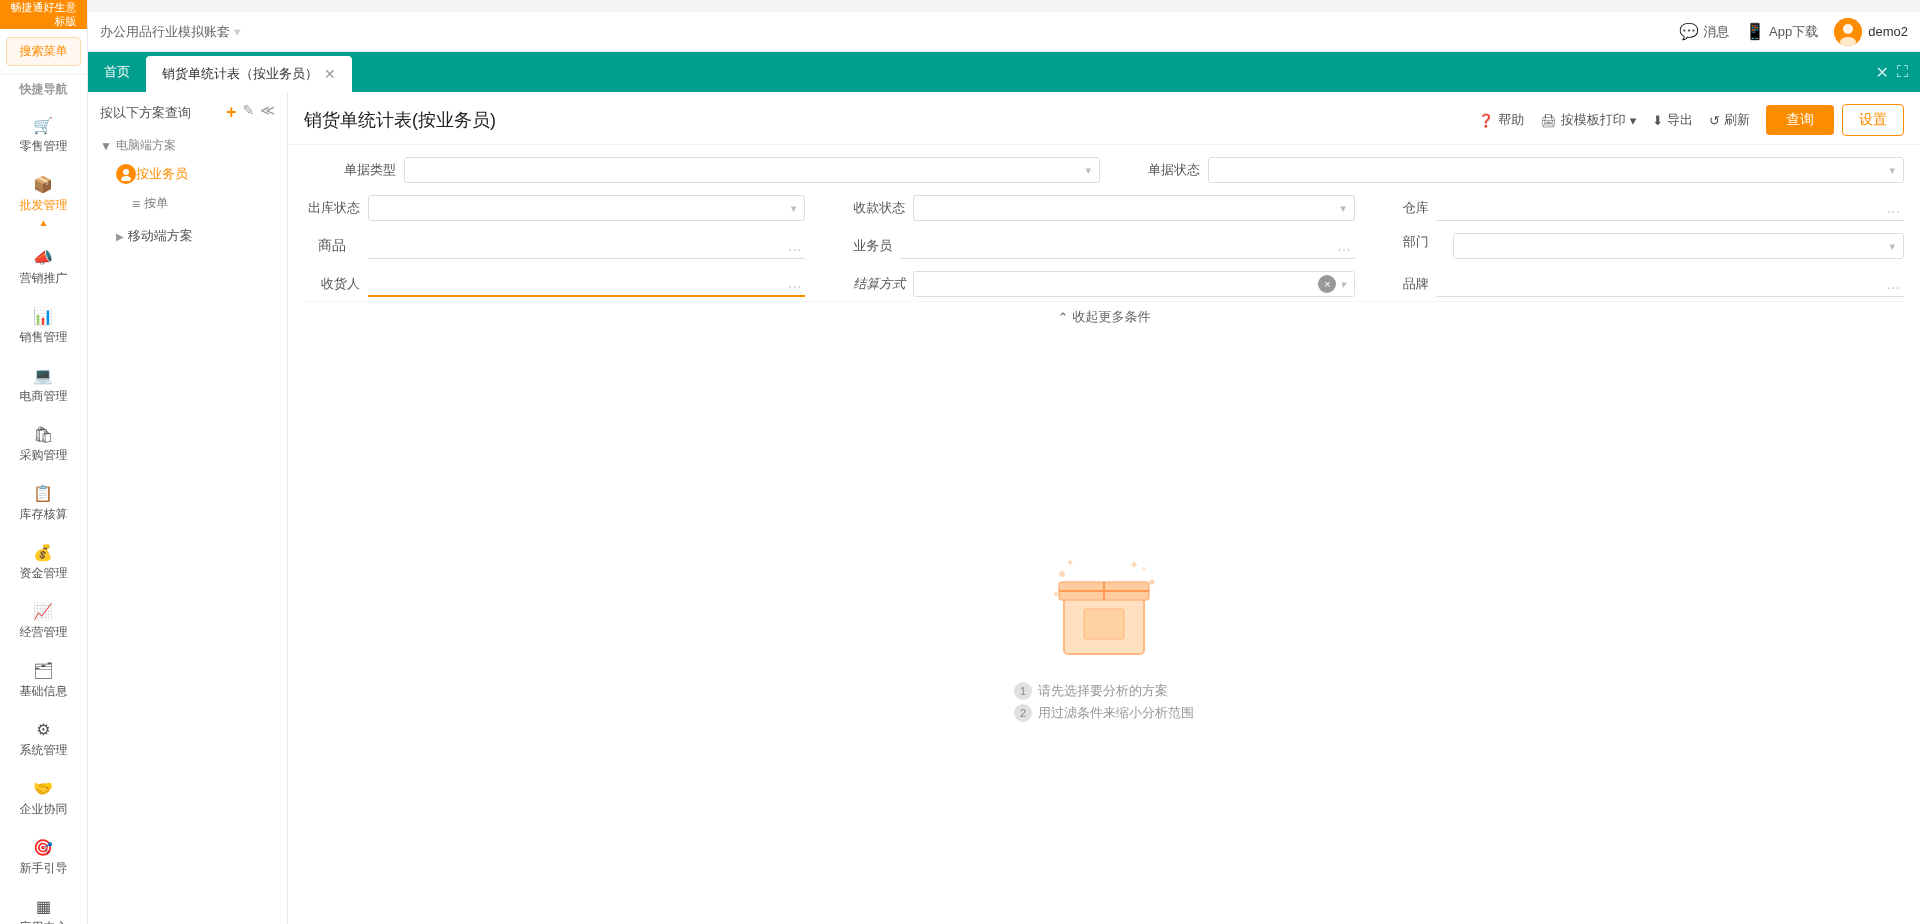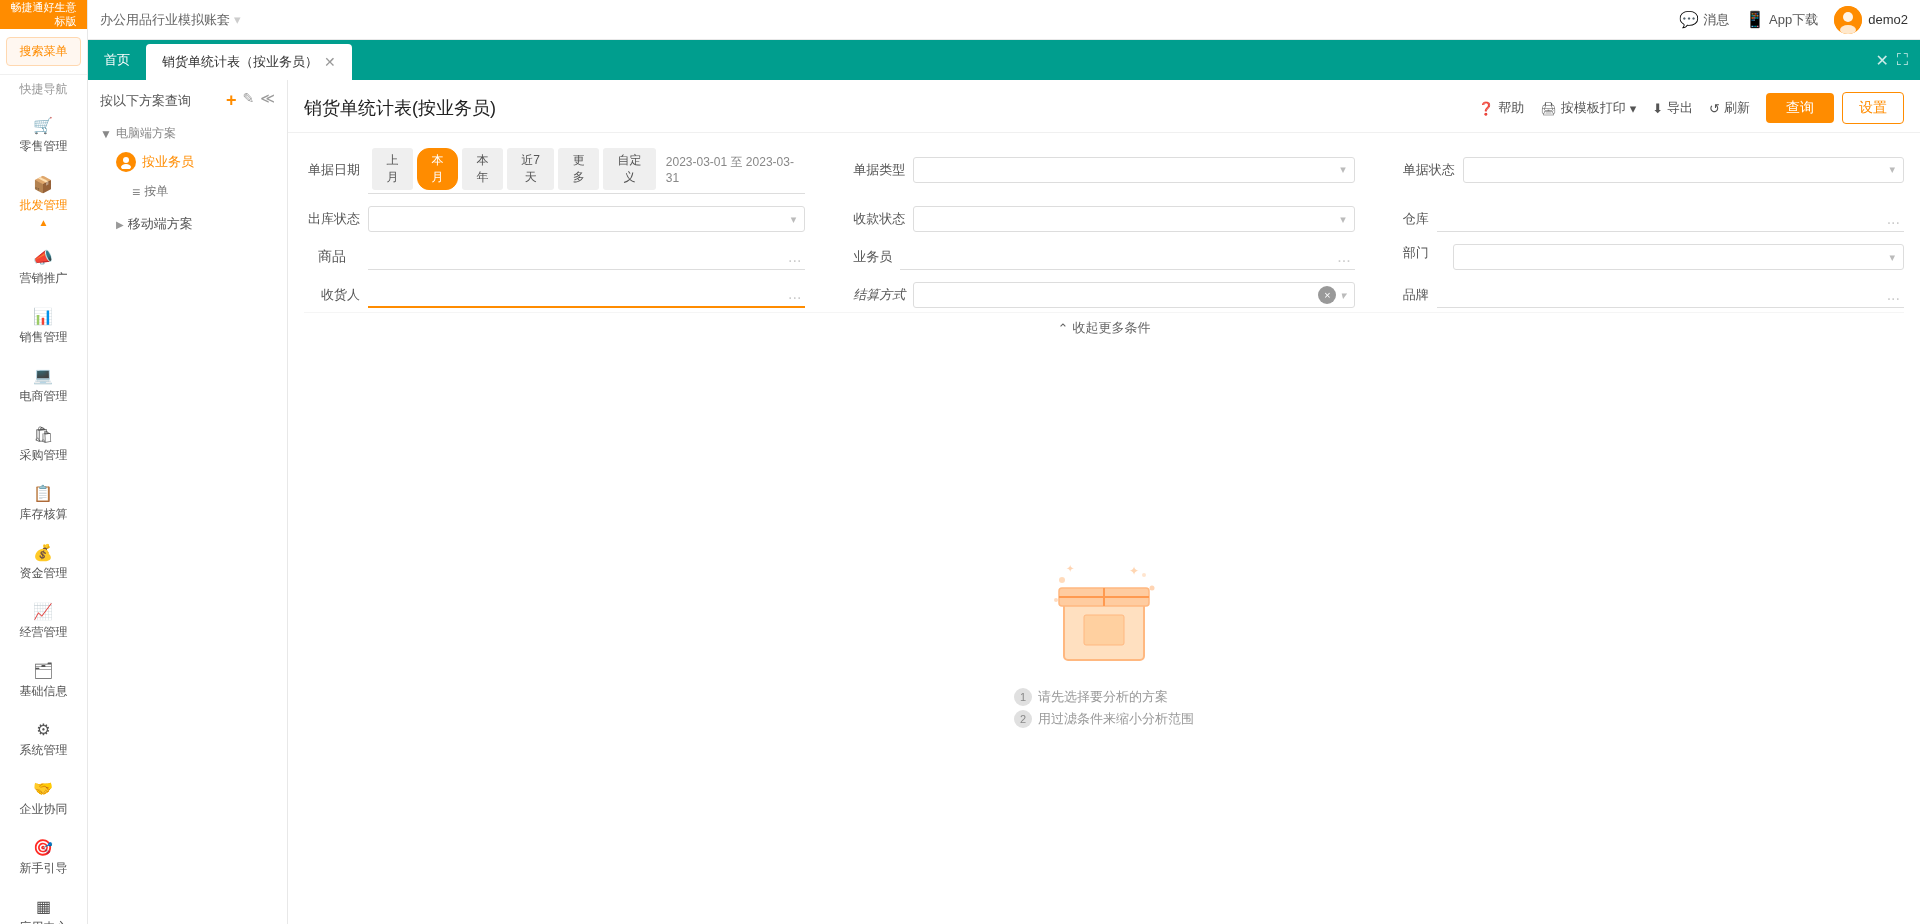--- a/index.html
+++ b/index.html
@@ -4,31 +4,31 @@
   <style>
     * { box-sizing: border-box; margin: 0; padding: 0; }
     body { font-family: 'Microsoft YaHei', Arial, sans-serif; font-size: 13px; background: #f5f5f5; color: #333; display: flex; height: 924px; overflow: hidden; }
 
     
     .sidebar { width: 88px; background: #fff; display: flex; flex-direction: column; border-right: 1px solid #e8e8e8; flex-shrink: 0; }
     .sidebar-logo { height: 56px; background: #ff8c00; display: flex; align-items: center; justify-content: center; flex-direction: column; }
     .sidebar-logo-text { color: #fff; font-size: 11px; line-height: 1.3; text-align: right; }
     .sidebar-search { padding: 8px 6px; border-bottom: 1px solid #f0f0f0; }
     .sidebar-search-btn { width: 100%; background: #fff7f0; border: 1px solid #ffd8b0; border-radius: 4px; padding: 5px 4px; font-size: 12px; color: #ff8c00; cursor: pointer; text-align: center; }
-    .sidebar-nav-label { padding: 6px 8px 4px 8px; font-size: 12px; color: #999; text-align: center; }
+    .sidebar-nav-label { padding: 6px 8px 4px 8px; font-size: 12px; color: #999; text-align: center; font-weight: bold; }
     .sidebar-nav-item { padding: 10px 4px; text-align: center; cursor: pointer; font-size: 12px; color: #555; display: flex; flex-direction: column; align-items: center; gap: 3px; }
     .sidebar-nav-item.active { color: #ff8c00; }
     .sidebar-nav-item .nav-icon { font-size: 16px; }
     .sidebar-divider { height: 1px; background: #f0f0f0; margin: 2px 8px; }
 
     
     .main { flex: 1; display: flex; flex-direction: column; overflow: hidden; }
 
     
-    .topbar { height: 40px; background: #fff; border-bottom: 1px solid #e8e8e8; display: flex; align-items: center; padding: 0 12px; gap: 12px; }
+    .topbar { height: 40px; background: #fff; border-bottom: 1px solid #e8e8e8; display: flex; align-items: center; padding: 0 12px; gap: 12px; margin-top: 12px; }
     .topbar-breadcrumb { font-size: 13px; color: #666; display: flex; align-items: center; gap: 4px; flex: 1; }
     .topbar-breadcrumb-arrow { color: #ccc; }
     .topbar-right { display: flex; align-items: center; gap: 16px; }
     .topbar-msg { display: flex; align-items: center; gap: 4px; font-size: 13px; color: #555; cursor: pointer; }
     .topbar-app { display: flex; align-items: center; gap: 4px; font-size: 13px; color: #555; cursor: pointer; }
     .topbar-user { display: flex; align-items: center; gap: 6px; cursor: pointer; }
     .topbar-avatar { width: 28px; height: 28px; border-radius: 50%; background: #ff8c00; display: flex; align-items: center; justify-content: center; color: #fff; font-size: 12px; overflow: hidden; }
 
     
     .tabbar { height: 40px; background: #009e8e; display: flex; align-items: center; padding: 0 0 0 0; }
@@ -43,21 +43,21 @@
     .content { flex: 1; display: flex; overflow: hidden; }
 
     
     .left-panel { width: 200px; background: #fff; border-right: 1px solid #e8e8e8; display: flex; flex-direction: column; overflow-y: auto; flex-shrink: 0; }
     .left-panel-header { padding: 10px 12px 6px 12px; font-size: 13px; color: #555; display: flex; align-items: center; justify-content: space-between; }
     .left-panel-header-title { font-weight: 500; }
     .left-panel-header-actions { display: flex; gap: 6px; color: #999; }
     .left-panel-header-actions span { cursor: pointer; font-size: 16px; }
     .scheme-group { padding: 4px 0; }
     .scheme-group-label { padding: 4px 12px; font-size: 12px; color: #888; display: flex; align-items: center; gap: 4px; cursor: pointer; }
-    .scheme-item { padding: 6px 12px 6px 28px; font-size: 13px; color: #555; cursor: pointer; display: flex; align-items: center; gap: 6px; }
+    .scheme-item { padding: 6px 12px 6px 28px; font-size: 13px; color: #555; cursor: pointer; display: flex; align-items: center; }
     .scheme-item.active { color: #ff8c00; }
     .scheme-item .item-icon { width: 20px; height: 20px; border-radius: 50%; background: #ff8c00; display: flex; align-items: center; justify-content: center; color: #fff; font-size: 11px; }
     .scheme-subitem { padding: 5px 12px 5px 44px; font-size: 12px; color: #777; cursor: pointer; display: flex; align-items: center; gap: 4px; }
     .mobile-scheme { padding: 6px 12px 6px 28px; font-size: 13px; color: #555; cursor: pointer; display: flex; align-items: center; gap: 4px; }
     .mobile-scheme .arrow { font-size: 10px; color: #999; }
 
     
     .right-panel { flex: 1; display: flex; flex-direction: column; overflow: hidden; background: #fff; }
     .page-header { padding: 12px 16px 8px 16px; display: flex; align-items: center; justify-content: space-between; border-bottom: 1px solid #f0f0f0; }
     .page-title { font-size: 18px; font-weight: 400; color: #222; }
@@ -264,32 +264,20 @@
           </div>
           <button class="page-action-query">查询</button>
           <button class="page-action-settings">设置</button>
         </div>
       </div>
 
       <div class="filter-area">
 
         <div style="display:flex; align-items:center; margin-bottom:12px; gap:0; width:100%;">
 
-          <div style="display:flex;align-items:center;flex:1;gap:8px;padding:0 8px 0 0;">
-            <span style="font-size:13px;color:#555;white-space:nowrap;min-width:56px;text-align:right;">单据日期</span>
-            <div style="display:flex;align-items:center;gap:4px;border-bottom:1px solid #ddd;padding:3px 4px;flex:1;">
-              <button class="date-btn">上月</button>
-              <button class="date-btn active">本月</button>
-              <button class="date-btn">本年</button>
-              <button class="date-btn">近7天</button>
-              <button class="date-btn">更多</button>
-              <button class="date-btn">自定义</button>
-              <span style="font-size:12px;color:#888;margin-left:6px;">2023-03-01 至 2023-03-31</span>
-            </div>
-          </div>
           <div style="width:32px;"></div>
 
           <div style="display:flex;align-items:center;flex:1;gap:8px;padding:0 8px;">
             <span style="font-size:13px;color:#555;white-space:nowrap;">单据类型</span>
             <div style="flex:1;display:flex;align-items:center;border:1px solid #ddd;border-radius:3px;padding:3px 8px;cursor:pointer;min-height:26px;">
               <span style="flex:1;color:#bbb;font-size:13px;"></span>
               <span style="color:#bbb;font-size:11px;">▾</span>
             </div>
           </div>
           <div style="width:32px;"></div>

